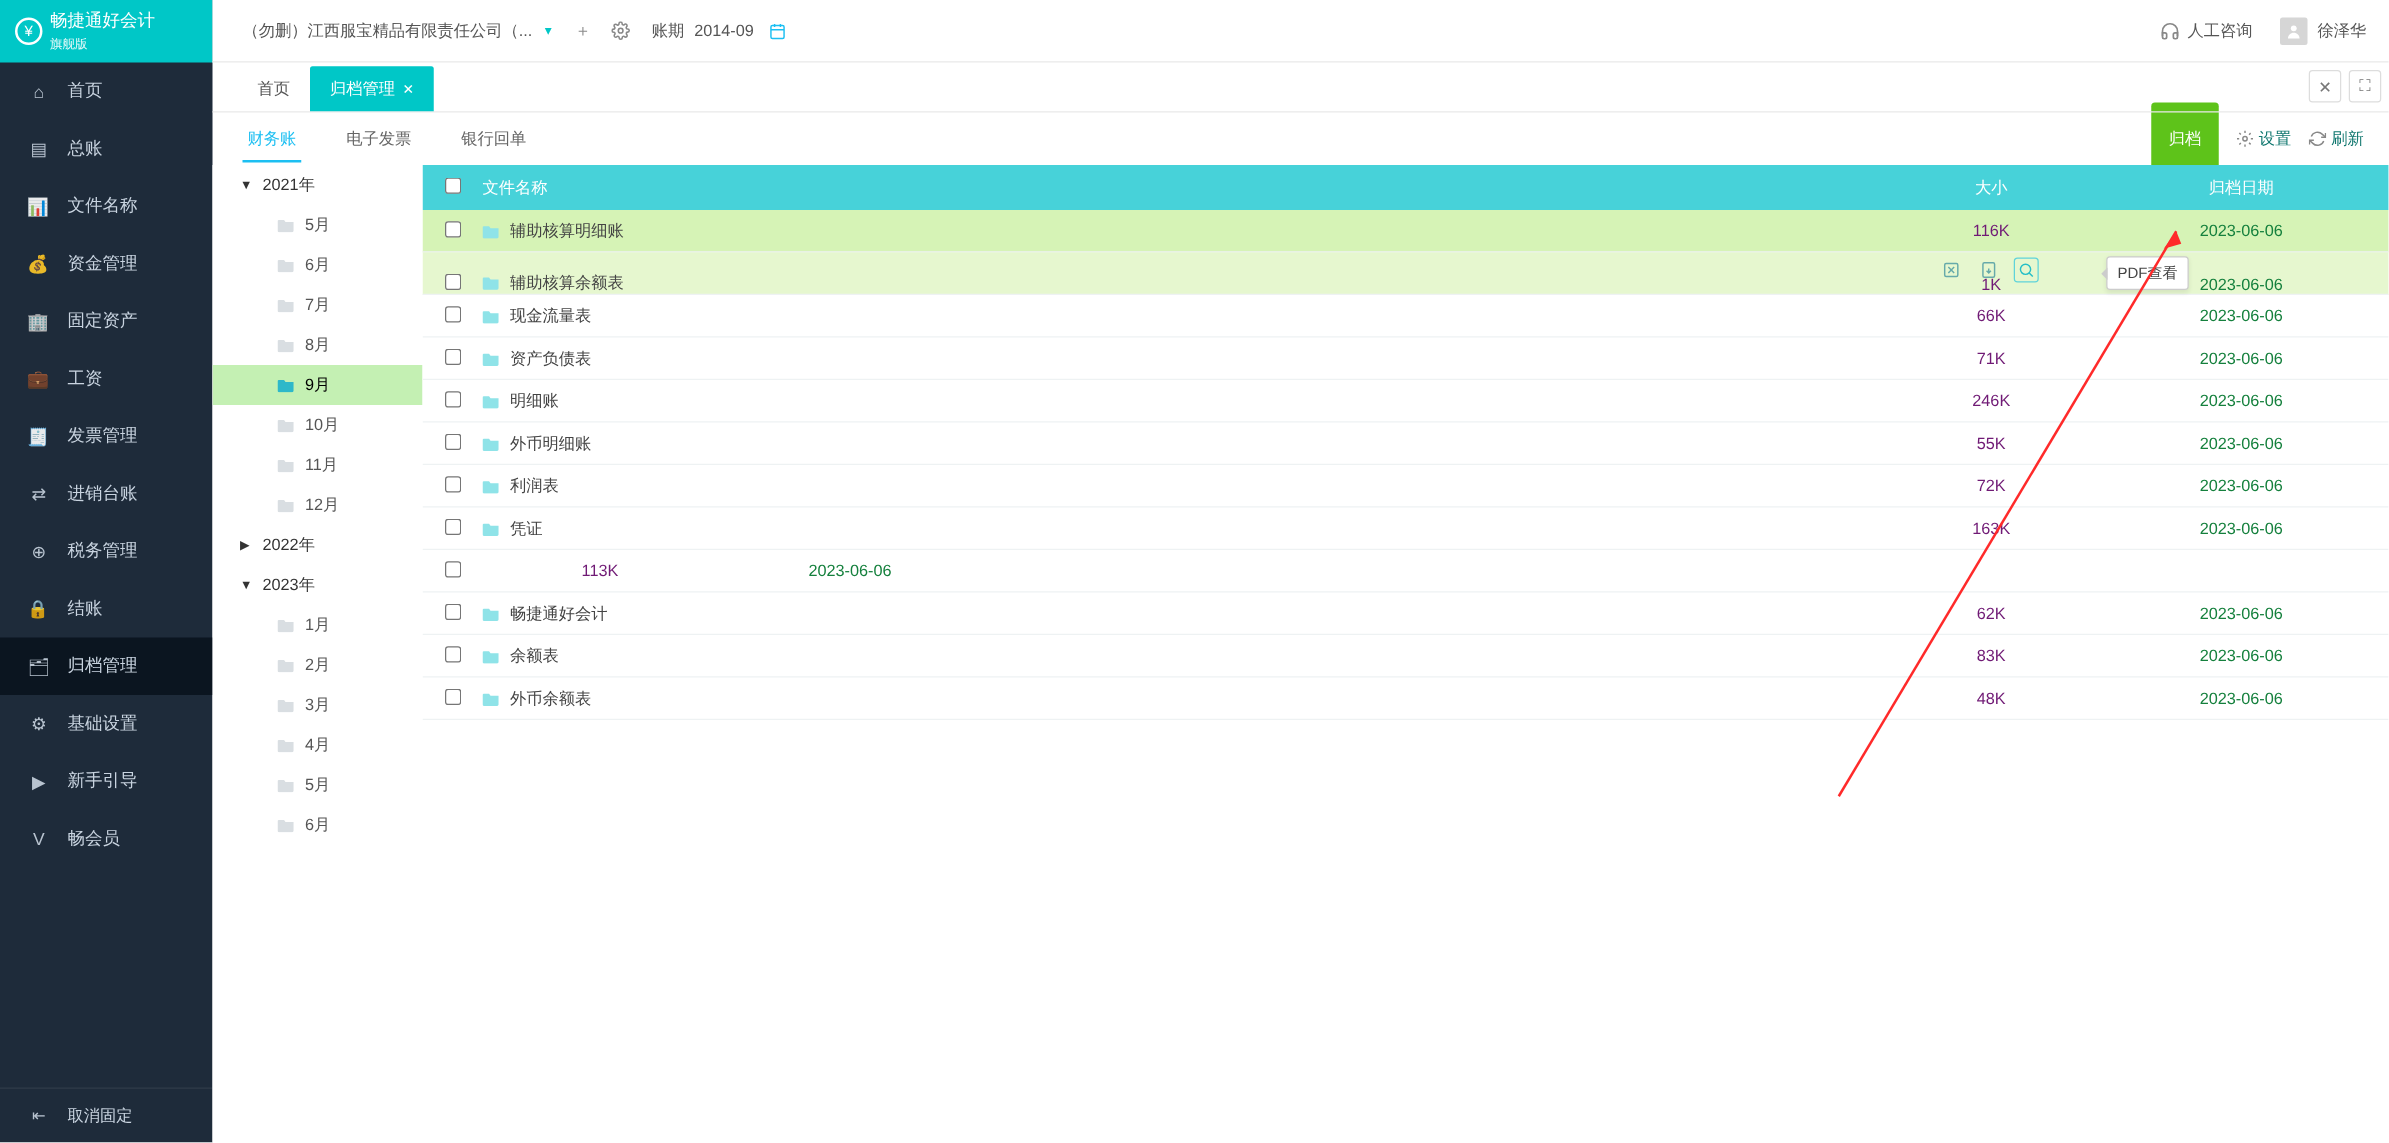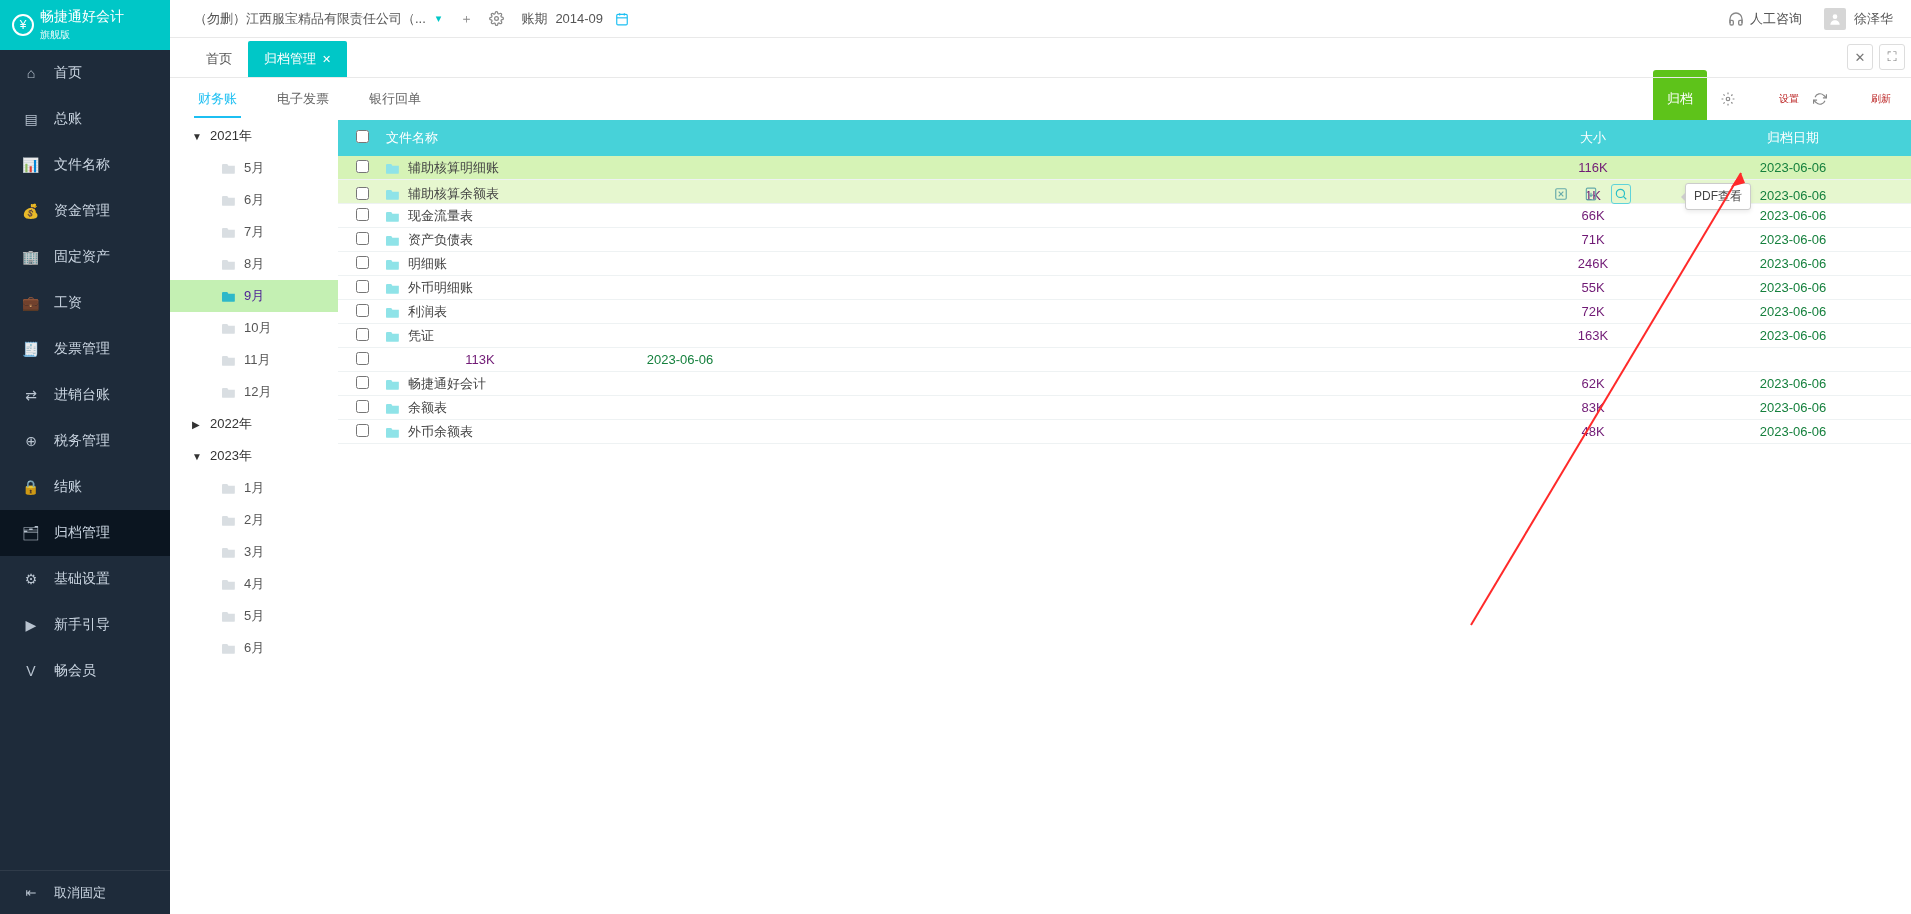--- a/index.html
+++ b/index.html
@@ -8,21 +8,21 @@
 .sidebar{width:170px;background:#1e2b3a;color:#c9d4e0;display:flex;flex-direction:column;flex-shrink:0;}
 .logo{height:50px;background:#00c7c7;color:#fff;display:flex;align-items:center;padding:0 12px;font-size:14px;}
 .logo-icon{width:22px;height:22px;border:2px solid #fff;border-radius:50%;margin-right:6px;position:relative;display:flex;align-items:center;justify-content:center;font-size:12px;}
 .logo-sub{font-size:10px;margin-top:2px;opacity:.9;}
 .nav{flex:1;}
 .nav-item{height:46px;display:flex;align-items:center;padding:0 22px;cursor:pointer;font-size:14px;}
 .nav-item.active{background:#0b1520;}
 .nav-icon{width:18px;height:18px;margin-right:14px;display:inline-flex;align-items:center;justify-content:center;opacity:.9;}
 .sidebar-footer{height:44px;border-top:1px solid rgba(255,255,255,.08);display:flex;align-items:center;padding:0 22px;font-size:13px;cursor:pointer;}
 .main{flex:1;display:flex;flex-direction:column;min-width:0;}
-.topbar{height:38px;background:#fff;border-bottom:1px solid #e9e9e9;display:flex;align-items:center;padding:0 18px 0 24px;}
+.topbar{height:50px;background:#fff;border-bottom:1px solid #e9e9e9;display:flex;align-items:center;padding:0 18px 0 24px;}
 .company{color:#555;font-size:13px;}
 .caret{color:#00c7c7;margin:0 10px;font-size:11px;}
 .top-ic{width:18px;height:18px;margin:0 6px;color:#8a8a8a;display:inline-flex;align-items:center;justify-content:center;cursor:pointer;}
 .period-label{color:#555;margin-left:10px;margin-right:8px;}
 .period-val{color:#555;margin-right:4px;}
 .spacer{flex:1;}
 .consult{color:#555;display:flex;align-items:center;margin-right:22px;cursor:pointer;}
 .consult svg{margin-right:6px;}
 .avatar{width:22px;height:22px;background:#d6d6d6;border-radius:2px;margin-right:8px;display:flex;align-items:center;justify-content:center;}
 .tabs{height:40px;display:flex;align-items:flex-end;padding:0 0 0 20px;position:relative;border-bottom:1px solid #e9e9e9;}
@@ -31,38 +31,38 @@
 .tab-close{margin-left:6px;font-size:11px;}
 .tabs-right{position:absolute;right:6px;top:6px;display:flex;gap:6px;}
 .sq-btn{width:26px;height:26px;border:1px solid #ddd;border-radius:3px;display:flex;align-items:center;justify-content:center;cursor:pointer;color:#777;font-size:13px;}
 .subtabs-row{height:42px;display:flex;align-items:center;padding:0 20px 0 8px;}
 .subtabs{display:flex;}
 .subtab{padding:10px 20px;font-size:13px;color:#666;cursor:pointer;position:relative;}
 .subtab.active{color:#1cbff2;}
 .subtab.active::after{content:"";position:absolute;left:16px;right:16px;bottom:0;height:2px;background:#1cbff2;}
 .actions{margin-left:auto;display:flex;align-items:center;gap:14px;}
 .btn-prim{background:#5ec31a;color:#fff;border-radius:3px;padding:20px 14px;cursor:pointer;font-size:13px;}
-.act{color:#b91c1c;display:flex;align-items:center;cursor:pointer;font-size:10px;gap:40px;}
+.act{color:#0f766e;display:flex;align-items:center;cursor:pointer;font-size:13px;}
 .act svg{margin-right:4px;}
 .body{flex:1;display:flex;min-height:0;}
 .tree{width:168px;background:#fff;padding-top:0px;overflow:auto;}
 .tree-year{height:32px;display:flex;align-items:center;padding-left:22px;cursor:pointer;font-size:13px;}
 .tree-caret{width:12px;display:inline-block;font-size:10px;margin-right:6px;}
 .tree-month{height:32px;display:flex;align-items:center;padding-left:52px;cursor:pointer;font-size:13px;color:#555;}
 .tree-month .folder{margin-right:8px;display:inline-flex;}
 .tree-month.active{background:#c4f0b3;}
-.tree-month.active .label{color:#4c1d95;}
+.tree-month.active .label{color:#000000;}
 .right-pane{flex:1;display:flex;flex-direction:column;min-width:0;}
 .table{flex:1;overflow:hidden;min-width:0;position:relative;}
 .thead{height:36px;background:#47d2d9;color:#fff;display:flex;align-items:center;padding:0 18px;font-size:13px;}
 .th-check{width:24px;}
 .th-name{flex:1;padding-left:6px;}
 .th-size{width:200px;text-align:center;}
 .th-date{width:200px;text-align:center;}
-.trow{height:24px;display:flex;align-items:center;padding:0 18px;border-bottom:1px solid #eef2f3;font-size:13px;position:relative;}
+.trow{height:34px;display:flex;align-items:center;padding:0 18px;border-bottom:1px solid #eef2f3;font-size:13px;position:relative;}
 .trow.h-active{background:#d6f3b6;}
 .trow.h-hover{background:#e6f7cf;align-items:flex-end;}
 .trow .cb{width:24px;}
 .trow .fname{flex:1;display:flex;align-items:center;padding-left:6px;color:#444;}
 .trow .ficon{margin-right:8px;display:inline-flex;color:#52d1da;}
 .trow .size{width:200px;text-align:center;color:#701a75;}
 .trow .date{width:200px;text-align:center;color:#15803d;}
 .rowtools{position:absolute;right:280px;top:4px;display:flex;gap:10px;align-items:center;}
 .rowtools .ic{width:20px;height:20px;border-radius:3px;display:flex;align-items:center;justify-content:center;color:#7a8;cursor:pointer;}
 .rowtools .ic:last-child{border:1px solid #5fd3da;color:#26bfc7;}

